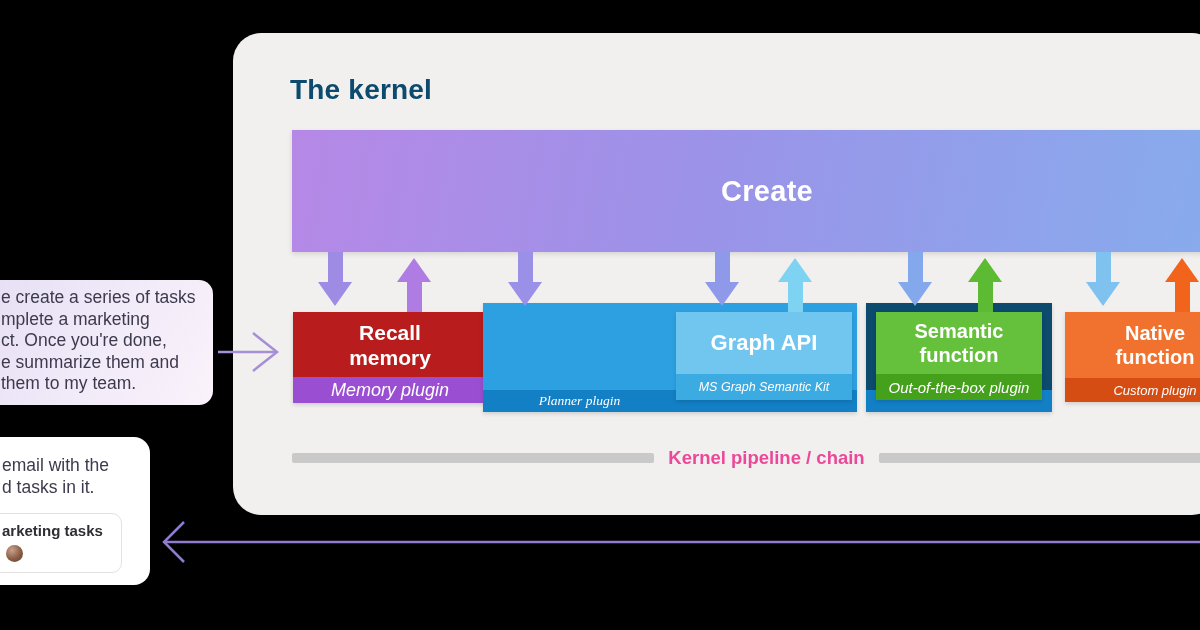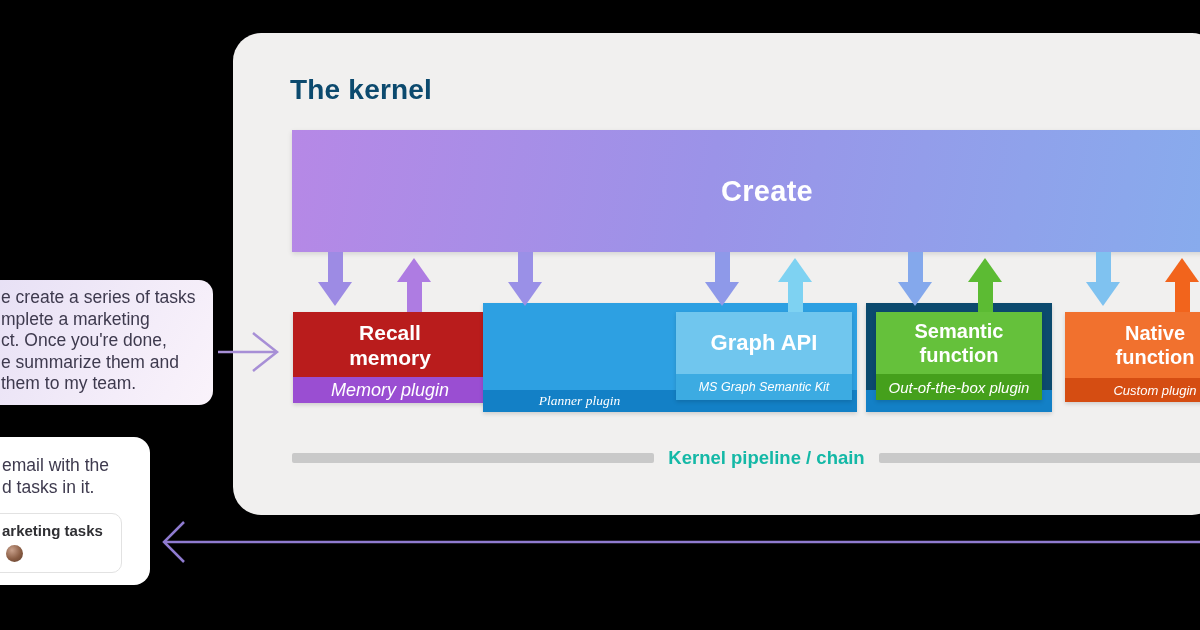--- a/index.html
+++ b/index.html
@@ -72,21 +72,21 @@
   .native-box .body{height:66px;display:flex;align-items:center;justify-content:center;}
   .native-box .box-title{font-size:20px;line-height:24px;}
   .native-box .foot{height:24px;background:#d54d12;display:flex;align-items:center;justify-content:center;}
   .native-box .badge{font-size:13px;}
 
   
   .pipe-bar{top:453px;height:10px;background:#c9c9c9;border-radius:2px;}
   .pipe-bar.left{left:292px;width:362px;}
   .pipe-bar.right{left:879px;width:329px;}
   .pipe-label{left:654px;top:447px;width:225px;text-align:center;
-    font-size:18.5px;font-weight:bold;color:#14b8a6;}
+    font-size:18.5px;font-weight:bold;color:#ec4899;}
 
   
   .user-bubble{
     left:-10px;top:280px;width:223px;height:125px;
     background:linear-gradient(120deg,#e7e0f5 0%,#f4edf9 65%,#faf3fb 100%);
     border-radius:0 14px 14px 0;
   }
   .user-bubble .txt{
     padding:7px 8px 0 11px;font-size:17.5px;line-height:21.6px;color:#3e3a4e;
   }

